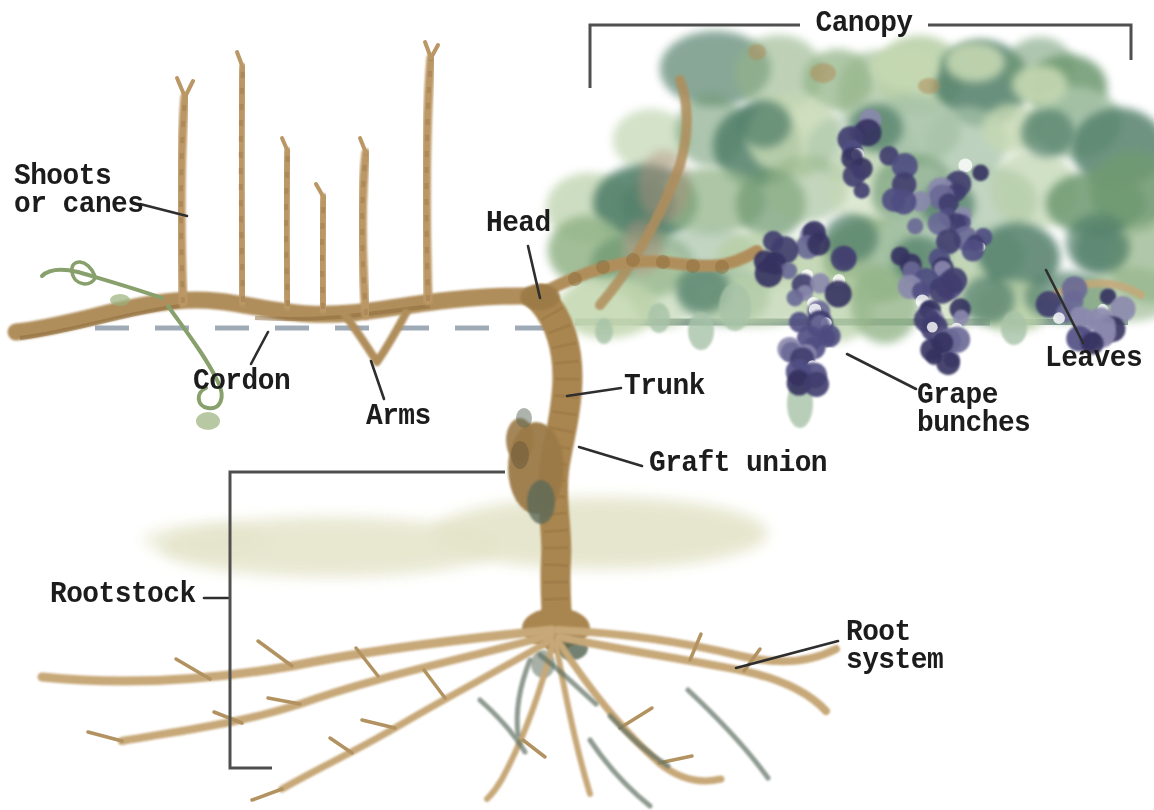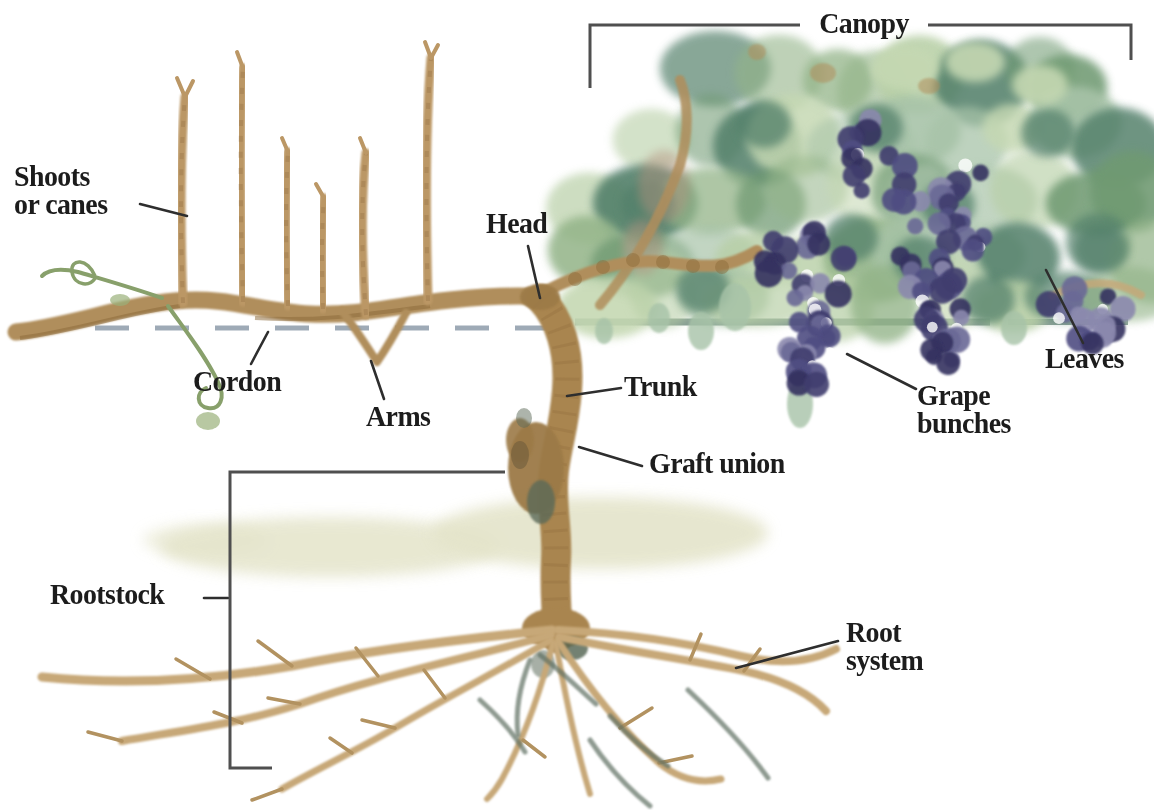--- a/index.html
+++ b/index.html
@@ -1,17 +1,17 @@
 <!DOCTYPE html>
 <html><head>
 <meta charset="utf-8">
 <style>
   html,body{margin:0;padding:0;background:#fff;}
   .stage{position:relative;width:1154px;height:810px;background:#fff;overflow:hidden;
-         font-family:Liberation Serif, serif;}
+         font-family:Liberation Mono, monospace;}
   .stage svg{position:absolute;left:0;top:0;width:1154px;height:810px;}
   .lbl{position:absolute;font-weight:700;font-size:30px;line-height:28px;color:#1c1c1c;
        letter-spacing:-0.6px;white-space:nowrap;transform:scaleX(.93);transform-origin:0 0;}
   .lbl.center{transform:translateX(-50%) scaleX(.93);transform-origin:center top;}
 </style>
 </head>
 <body>
 
 <div class="stage">
 

